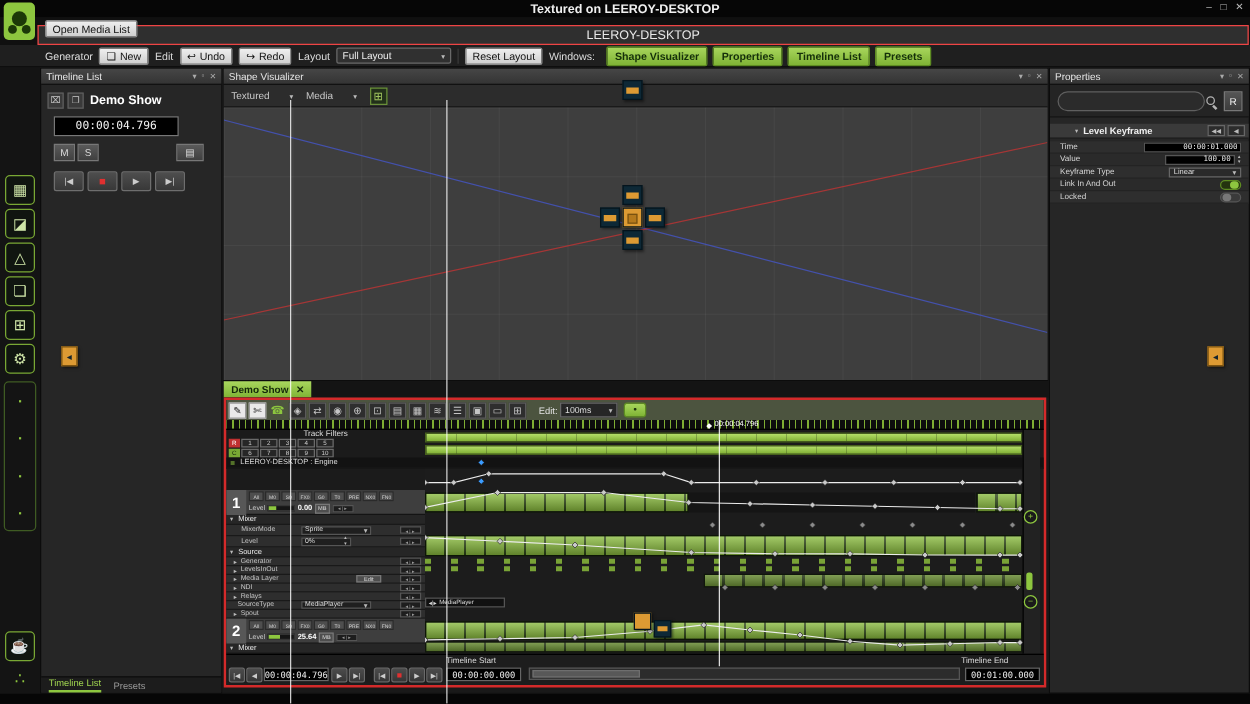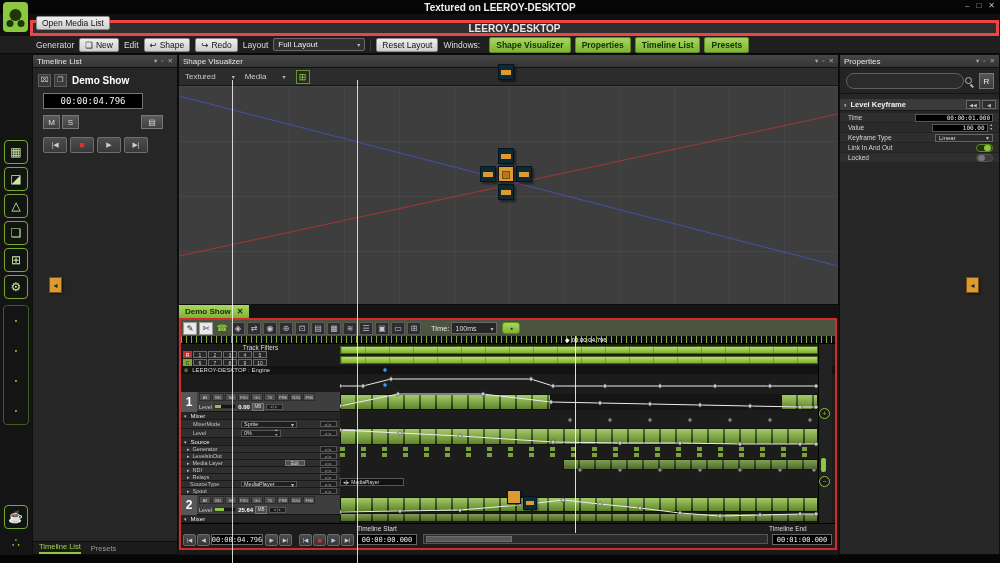--- a/index.html
+++ b/index.html
@@ -4,21 +4,21 @@
 <style>
 *{margin:0;padding:0;box-sizing:border-box;}
 html,body{width:1000px;height:563px;background:#000;}
 .app{position:relative;width:1000px;height:563px;background:#161616;font-family:"Liberation Sans",sans-serif;color:#ddd;overflow:hidden;font-size:9px;}
 
 .titlebar{position:absolute;left:0;top:0;width:100%;height:14px;background:#060606;display:flex;align-items:center;justify-content:center;}
 .title{font-size:10px;font-weight:bold;color:#f0f0f0;}
 .wctl{position:absolute;right:5px;top:1px;display:flex;gap:7px;font-size:8px;color:#bbb;}
 .logo{position:absolute;left:3px;top:2px;width:25px;height:30px;background:#8dc63f;border-radius:4px;z-index:20;display:flex;align-items:center;justify-content:center;}
 .hostbar{position:absolute;left:0;top:14px;width:100%;height:22px;background:#101010;}
-.hoststrip{position:absolute;left:30px;top:6px;right:1px;height:16px;background:#2f2f2f;border:3px solid #ef4444;display:flex;align-items:center;justify-content:center;font-weight:bold;font-size:10px;color:#e8e8e8;}
+.hoststrip{position:absolute;left:30px;top:6px;right:1px;height:16px;background:#2f2f2f;border:1px solid #ef4444;display:flex;align-items:center;justify-content:center;font-weight:normal;font-size:10px;color:#e8e8e8;}
 .openhost{position:absolute;left:36px;top:2px;z-index:5;}
 .btn-light{background:linear-gradient(#efefef,#cfcfcf);border:1px solid #8a8a8a;border-radius:2px;color:#111;font-size:8.5px;font-family:inherit;padding:1px 5px;display:inline-flex;align-items:center;gap:3px;}
 .toolbar{position:absolute;left:0;top:36px;width:100%;height:18px;background:#1f1f1f;border-bottom:1px solid #0a0a0a;display:flex;align-items:center;gap:5px;padding-left:36px;}
 .mlabel{font-size:8.5px;color:#ddd;}
 .dd-dark{background:#303030;border:1px solid #6a6a6a;border-radius:2px;height:13px;display:inline-flex;align-items:center;justify-content:space-between;padding:0 4px;font-size:8px;color:#eee;width:92px;}
 .caret{font-size:6px;color:#bbb;margin-left:4px;}
 .vsep{width:1px;height:12px;background:#3a3a3a;}
 .winbtns{display:flex;gap:4px;margin-left:4px;}
 .btn-green{background:linear-gradient(#a8d65c,#7fb335);border:1px solid #5e8c22;border-radius:2px;color:#15300a;font-weight:bold;font-size:8.5px;font-family:inherit;padding:2px 6px;}
 
@@ -63,21 +63,21 @@
 .vsq.c{background:#dd9a33;}
 .vsq.c::after{left:3px;right:3px;top:4px;height:6px;background:#b5791c;border:1px solid #7a5210;}
 
 .props{left:839px;top:54px;width:161px;height:501px;}
 .p-search{position:absolute;left:0;top:13px;width:100%;height:26px;background:#242424;border-bottom:1px solid #141414;}
 .srchbox{position:absolute;left:6px;top:5px;width:118px;height:16px;background:#2b2b2b;border:1px solid #5f5f5f;border-radius:8px;}
 .mag{position:absolute;right:26px;top:9px;width:8px;height:8px;}
 .mag::before{content:"";position:absolute;left:0;top:0;width:5px;height:5px;border:1.5px solid #b5b5b5;border-radius:50%;}
 .mag::after{content:"";position:absolute;right:-1px;bottom:-1px;width:4px;height:1.5px;background:#b5b5b5;transform:rotate(45deg);}
 .rbtn{position:absolute;right:5px;top:5px;width:15px;height:16px;background:linear-gradient(#555,#3c3c3c);border:1px solid #777;color:#eee;font-size:8px;display:flex;align-items:center;justify-content:center;}
-.p-section{position:absolute;left:0;top:44px;width:100%;height:12px;background:#3a3a3a;display:flex;align-items:center;gap:4px;padding-left:4px;border-bottom:1px solid #191919;}
+.p-section{position:absolute;left:0;top:44px;width:100%;height:12px;background:#3a3a3a;display:flex;align-items:center;gap:4px;padding-left:20px;border-bottom:1px solid #191919;}
 .p-sec-title{font-size:7.5px;font-weight:bold;color:#f0f0f0;}
 .tri{font-size:5px;color:#bbb;}
 .p-nav{margin-left:auto;display:flex;gap:2px;margin-right:3px;}
 .p-nav span{width:14px;height:9px;background:#2c2c2c;border:1px solid #666;color:#bbb;font-size:5px;display:flex;align-items:center;justify-content:center;}
 .prow{position:absolute;left:0;width:100%;height:10px;display:flex;align-items:center;padding-left:8px;background:#2e2e2e;border-bottom:1px solid #232323;}
 .prow.alt{background:#2a2a2a;}
 .plbl{font-size:6.5px;color:#d5d5d5;}
 .pctl{position:absolute;right:6px;display:flex;align-items:center;gap:2px;}
 .pfield{height:8px;background:#000;border:1px solid #555;color:#eee;font-family:"DejaVu Sans Mono",monospace;font-size:6px;display:flex;align-items:center;justify-content:flex-end;padding:0 2px;}
 .spin{display:flex;flex-direction:column;justify-content:center;gap:1px;}
@@ -186,21 +186,21 @@
 
   <div class="toolbar">
     <span class="mlabel">Generator</span>
     <button class="btn-light">
         <span>❏</span>
         <span>New</span>
       </button>
     <span class="mlabel">Edit</span>
     <button class="btn-light">
         <span>↩</span>
-        <span>Shape</span>
+        <span>Undo</span>
       </button>
     <button class="btn-light">
         <span>↪</span>
         <span>Redo</span>
       </button>
     <span class="mlabel">Layout</span>
     <div class="dd-dark">
       <span>Full Layout</span>
       <span class="caret">▾</span>
     </div>
@@ -417,21 +417,21 @@
             <span class="ticon" data-variant="">⊕</span>
             <span class="ticon" data-variant="">⊡</span>
             <span class="ticon" data-variant="">▤</span>
             <span class="ticon" data-variant="">▦</span>
             <span class="ticon" data-variant="">≋</span>
             <span class="ticon" data-variant="">☰</span>
             <span class="ticon" data-variant="">▣</span>
             <span class="ticon" data-variant="">▭</span>
             <span class="ticon" data-variant="">⊞</span>
           </div>
-        <span class="snap-lbl">Time:</span>
+        <span class="snap-lbl">Edit:</span>
         <span class="snap-dd">
           <span>100ms</span>
             <span class="caret">▾</span>
         </span>
         <span class="snap-on">●</span>
       </div>
 
       <div class="ruler"></div>
 
       <div class="flt-label">Track Filters</div>

